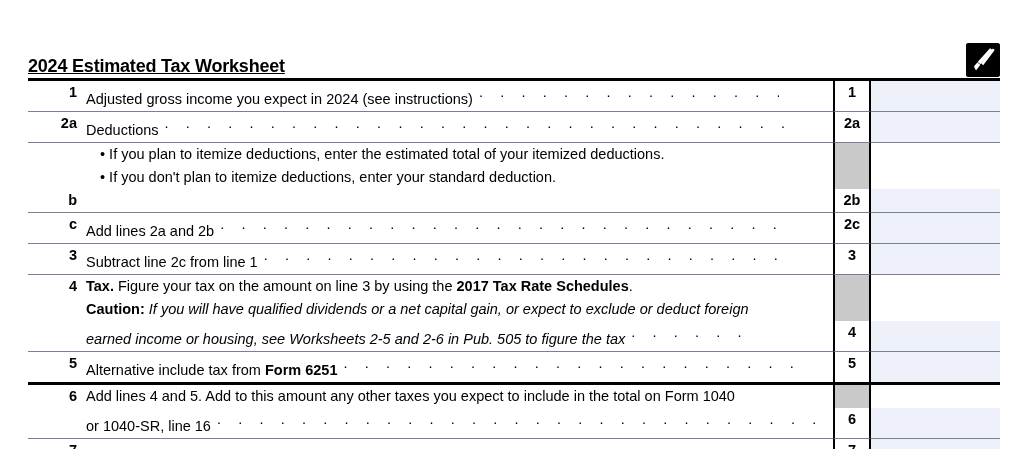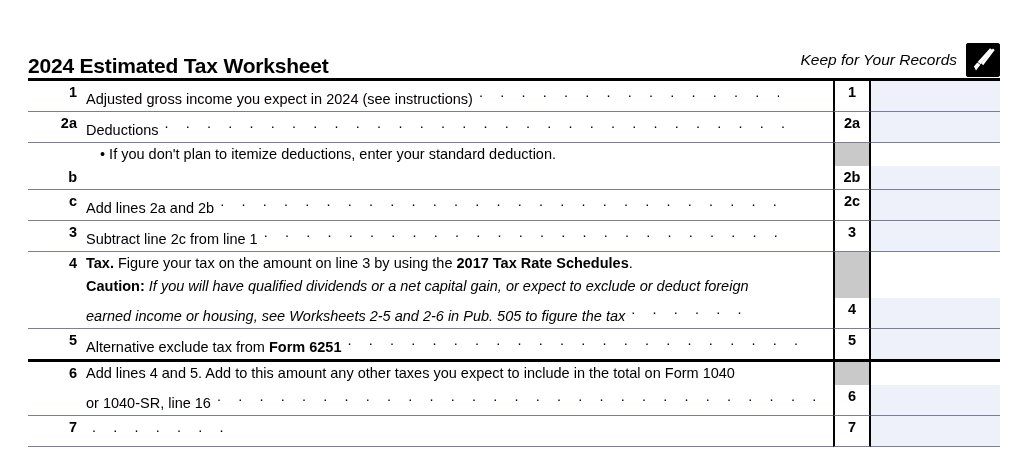--- a/index.html
+++ b/index.html
@@ -27,25 +27,26 @@
     position: absolute;
     left: 28px;
     top: 48px;
     width: 972px;
     height: 30px;
     display: flex;
     align-items: flex-end;
     justify-content: space-between;
   }
   .form-title {
-    font-size: 21px;
+    font-size: 18px;
     font-weight: bold;
     letter-spacing: -0.2px;
     line-height: 24px;
     white-space: nowrap;
+    text-decoration: underline;
   }
   .header-right {
     display: flex;
     align-items: center;
     gap: 9px;
     padding-bottom: 1px;
   }
   .keep-records {
     font-size: 15.5px;
     font-style: italic;
@@ -183,21 +184,20 @@
   }
 </style>
 </head>
 <body>
 
 <div class="sheet">
 
   <div class="header">
     <div class="form-title">2024 Estimated Tax Worksheet</div>
     <div class="header-right">
-      <div class="keep-records">Keep for Your Records</div>
       <span class="records-icon">
         <svg width="34" height="34" viewBox="0 0 34 34" aria-hidden="true">
           <rect x="0" y="0" width="34" height="34" rx="3" fill="#000000"></rect>
           <g fill="#ffffff">
             <path d="M24.0 5.2 L26.6 7.0 L14.6 21.2 L11.6 19.0 Z"></path>
             <path d="M26.9 5.6 L28.7 7.0 L17.2 22.2 L15.2 20.6 Z"></path>
             <path d="M11.3 19.5 L14.4 21.8 L10.0 27.4 L7.9 23.4 Z"></path>
           </g>
         </svg>
       </span>
@@ -227,20 +227,30 @@
         <div class="desc">
           <span>Deductions</span><span class="leader" style="width:622px">. . . . . . . . . . . . . . . . . . . . . . . . . . . . . . . . . . . . . . . . . . . . . .</span>
         </div>
       </div>
       <div class="col-num rule-thin">
         <span class="nlabel">2a</span>
       </div>
       <div class="col-amt rule-thin"></div>
     </div>
 
+    <div class="row">
+      <div class="col-text">
+        <div class="lineno"></div>
+        <div class="desc bullet-line">• If you plan to itemize deductions, enter the estimated total of your itemized deductions.</div>
+      </div>
+      <div class="col-num gray">
+        <span class="nlabel"></span>
+      </div>
+      <div class="col-amt blank"></div>
+    </div>
 
     <div class="row">
       <div class="col-text">
         <div class="lineno"></div>
         <div class="desc bullet-line">• If you don't plan to itemize deductions, enter your standard deduction.</div>
       </div>
       <div class="col-num gray">
         <span class="nlabel"></span>
       </div>
       <div class="col-amt blank"></div>
@@ -318,21 +328,21 @@
       <div class="col-num rule-thin">
         <span class="nlabel">4</span>
       </div>
       <div class="col-amt rule-thin"></div>
     </div>
 
     <div class="row">
       <div class="col-text">
         <div class="lineno">5</div>
         <div class="desc">
-          <span>Alternative exclude tax from </span><span class="b">Form 6251</span><span class="leader" style="width:450px">. . . . . . . . . . . . . . . . . . . . . . . . . . . . . . . . .</span>
+          <span>Alternative include tax from </span><span class="b">Form 6251</span><span class="leader" style="width:450px">. . . . . . . . . . . . . . . . . . . . . . . . . . . . . . . . .</span>
         </div>
       </div>
       <div class="col-num">
         <span class="nlabel">5</span>
       </div>
       <div class="col-amt"></div>
     </div>
 
     <div class="rowline" style="height:3px;">
       <div class="heavy-sep" style="top:0;"></div>

